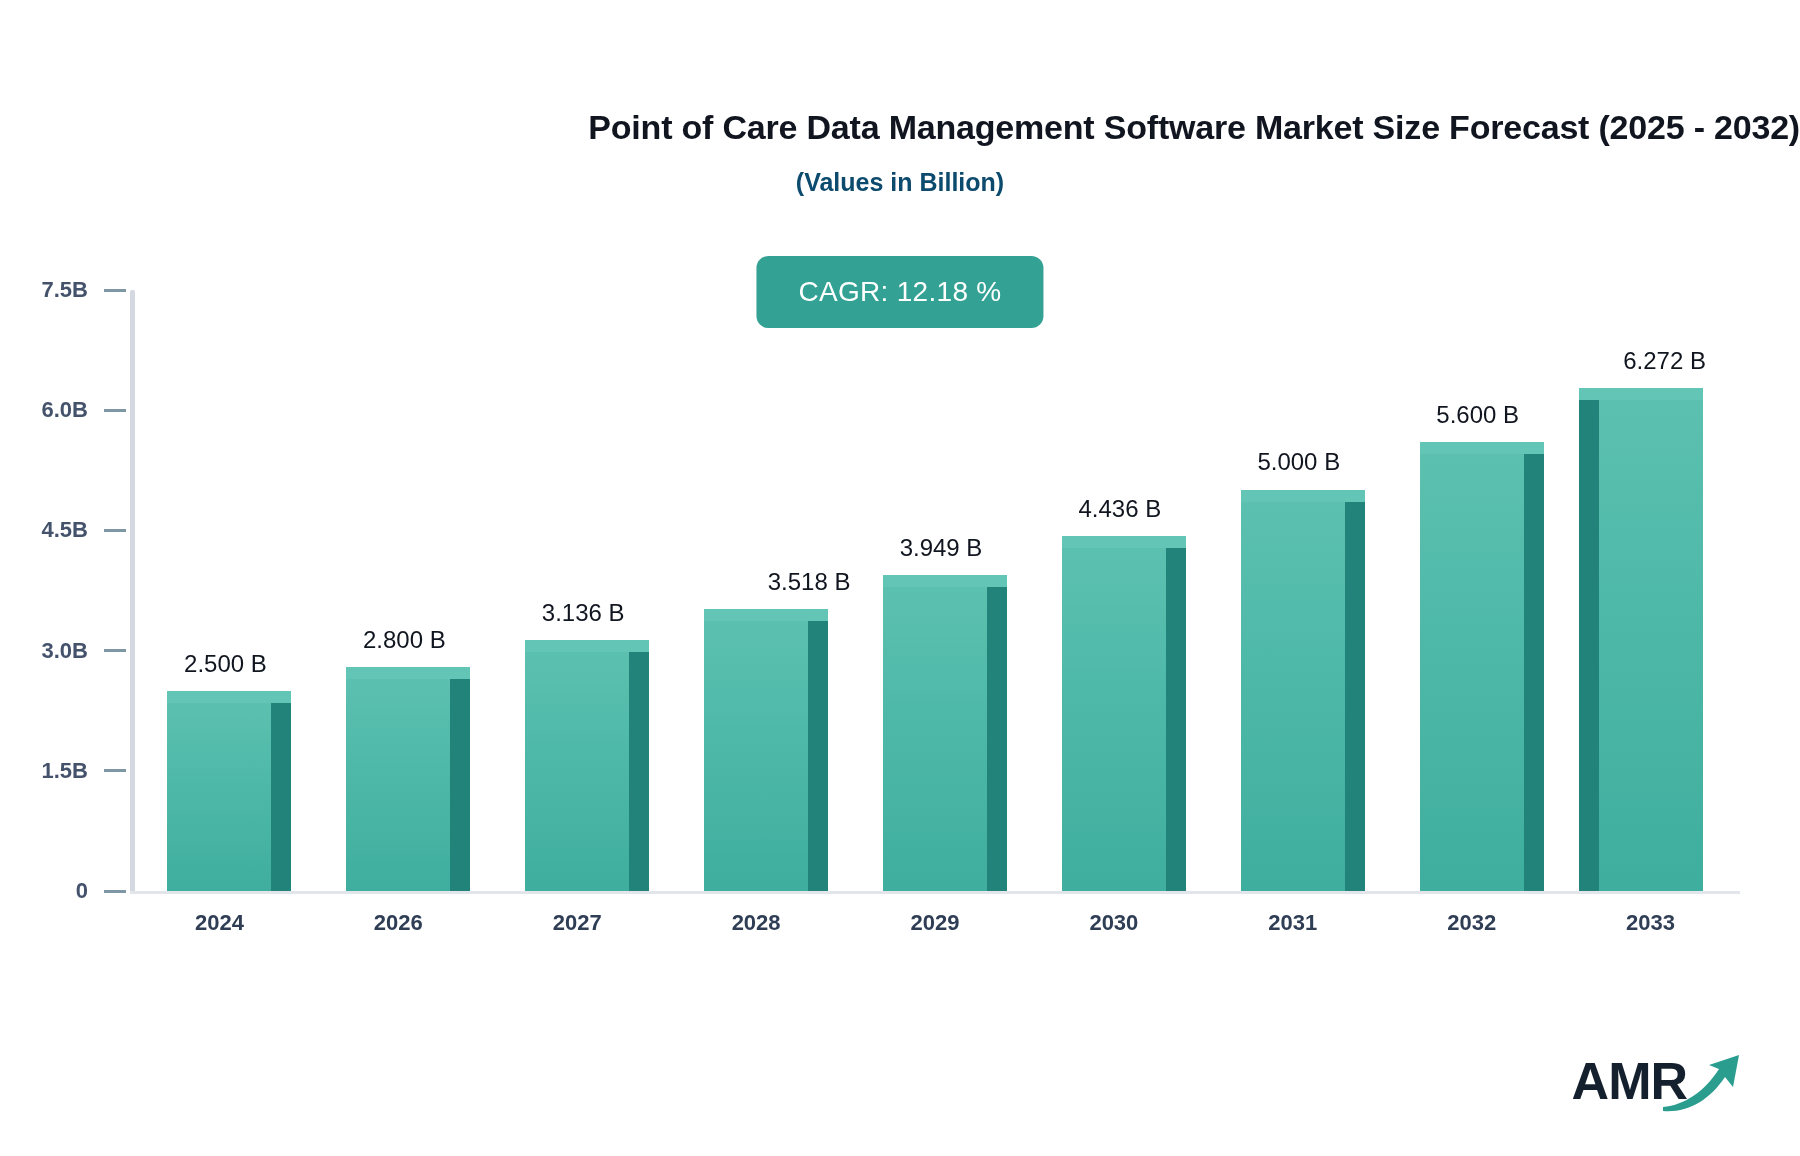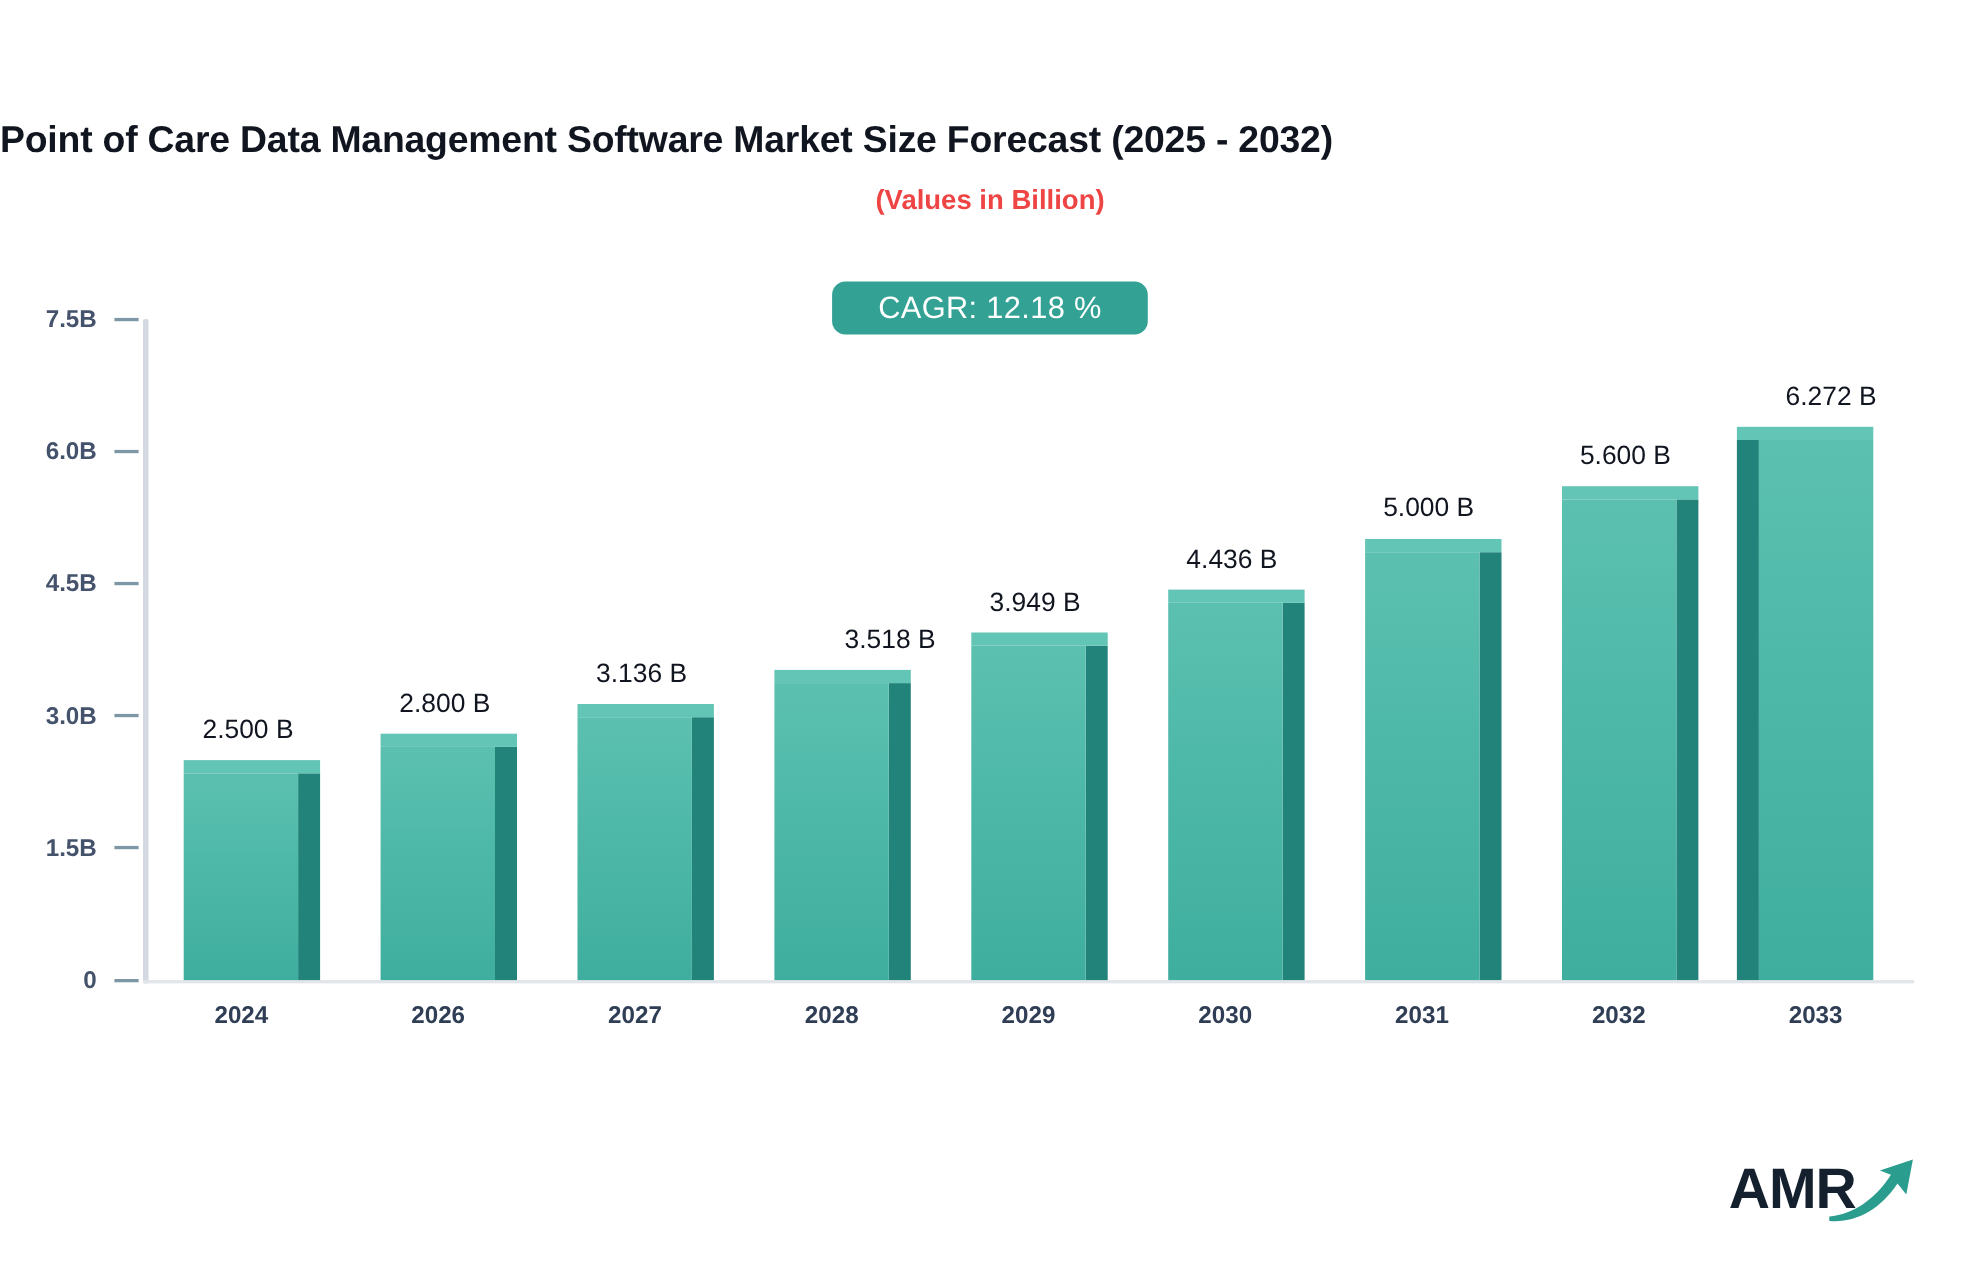--- a/index.html
+++ b/index.html
@@ -19,49 +19,49 @@
     inset: 0;
     background: #ffffff;
   }
 
   
   .title {
     position: absolute;
     top: 108px;
     left: 0;
     width: 1800px;
-    text-align: left;
+    text-align: right;
     font-size: 34px;
     font-weight: bold;
     color: #10151f;
     letter-spacing: -0.2px;
     white-space: nowrap;
   }
   .subtitle {
     position: absolute;
     top: 168px;
     left: 0;
     width: 1800px;
     text-align: center;
     font-size: 25px;
     font-weight: bold;
-    color: #ef4444;
+    color: #0c4a6e;
   }
 
   
   .cagr-badge {
     position: absolute;
     top: 256px;
     left: 50%;
     transform: translateX(-50%);
     background: #33a294;
     color: #ffffff;
     font-size: 28px;
     font-weight: normal;
-    padding: 8px 42px;
+    padding: 20px 42px;
     border-radius: 12px;
     white-space: nowrap;
     letter-spacing: 0.3px;
   }
 
   
   .plot {
     position: absolute;
     left: 130px;
     top: 290px;

